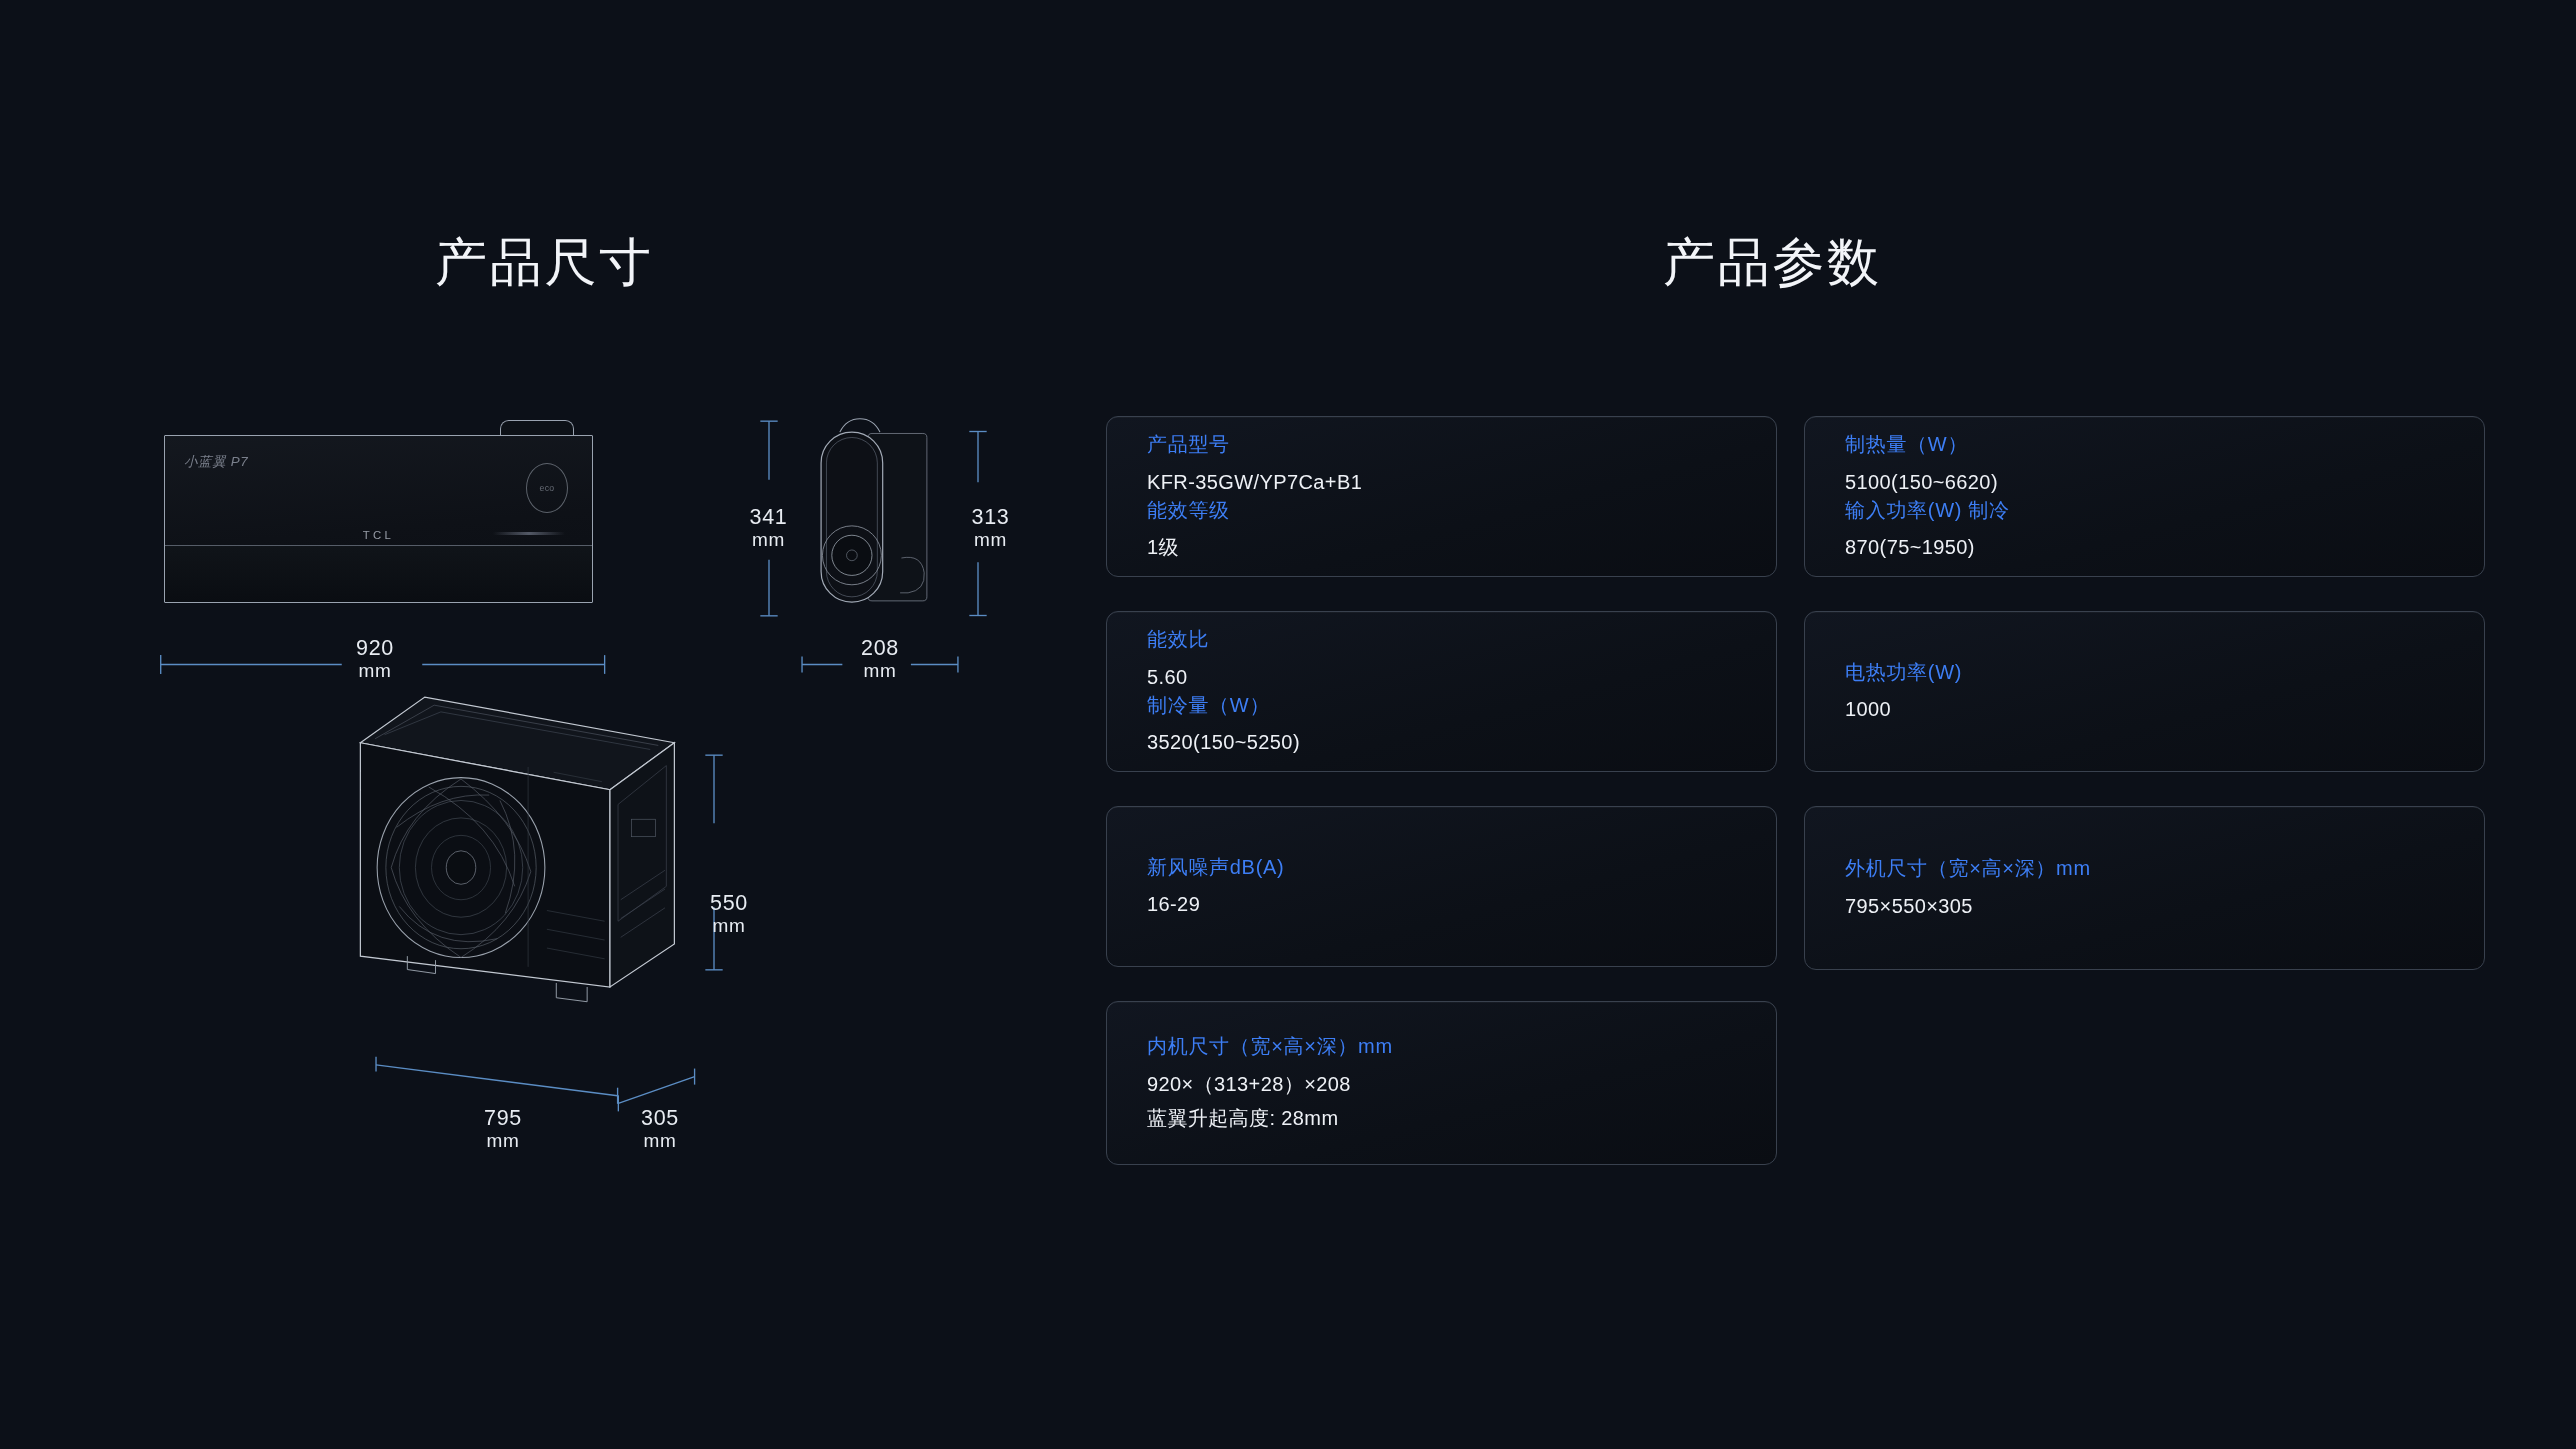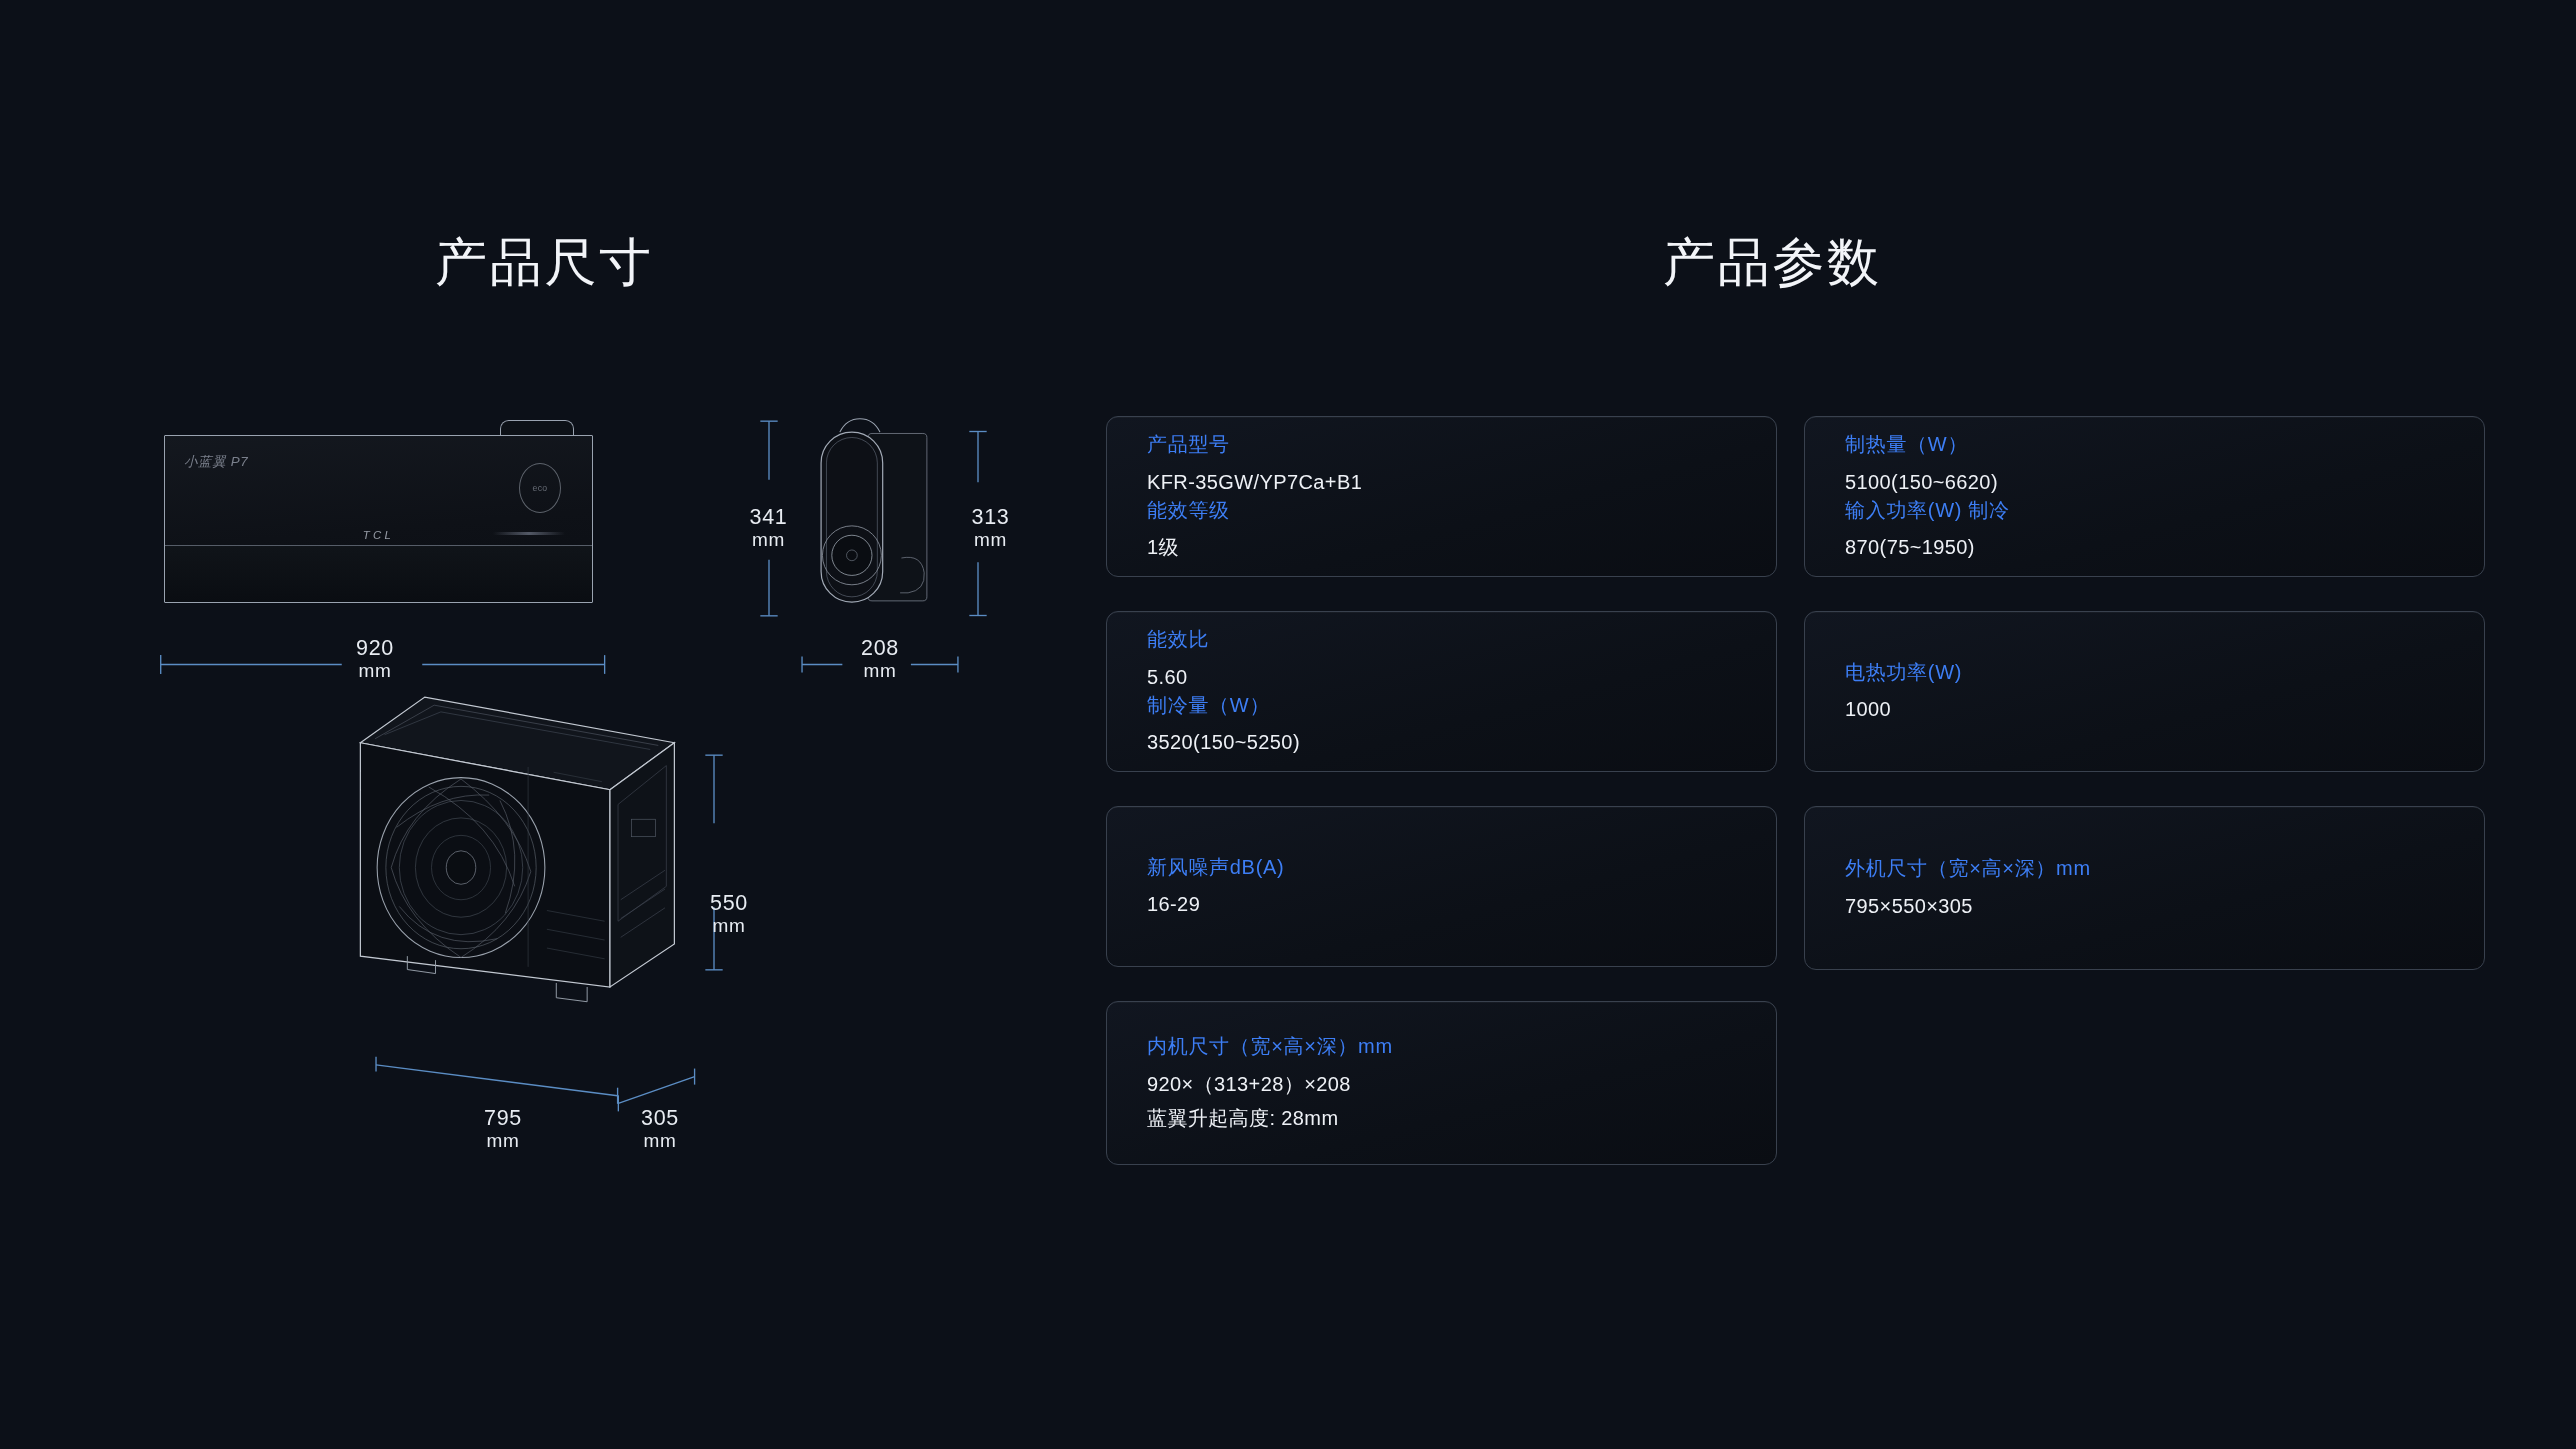--- a/index.html
+++ b/index.html
@@ -57,24 +57,24 @@
     border-top:0.7px solid rgba(150,160,175,.55);
     background:linear-gradient(180deg,#101419,#0a0d12);
   }
   .brandmark{
     position:absolute; left:19px; top:17.4px;
     font-size:13.4px; color:#8d93a0; letter-spacing:0.7px;
     font-style:italic; opacity:.85;
   }
   .tcl-logo{
     position:absolute; left:50%; top:56%; transform:translateX(-50%);
-    font-size:11.4px; color:#b8bec9; letter-spacing:3.4px; opacity:.8;font-style:italic;
+    font-size:11.4px; color:#b8bec9; letter-spacing:3.4px; opacity:.8;
   }
   .badge{
-    position:absolute; right:31px; top:27px;
+    position:absolute; right:24px; top:27px;
     width:42px; height:50px; border-radius:50%;
     border:0.7px solid #7e858f; opacity:.7;
   }
   .badge span{
     position:absolute; inset:0; display:flex; align-items:center; justify-content:center;
     font-size:8.7px; color:#8a909b; letter-spacing:0.3px;
   }
   .led-strip{
     position:absolute; right:27px; top:58%;
     width:72px; height:2.7px;

